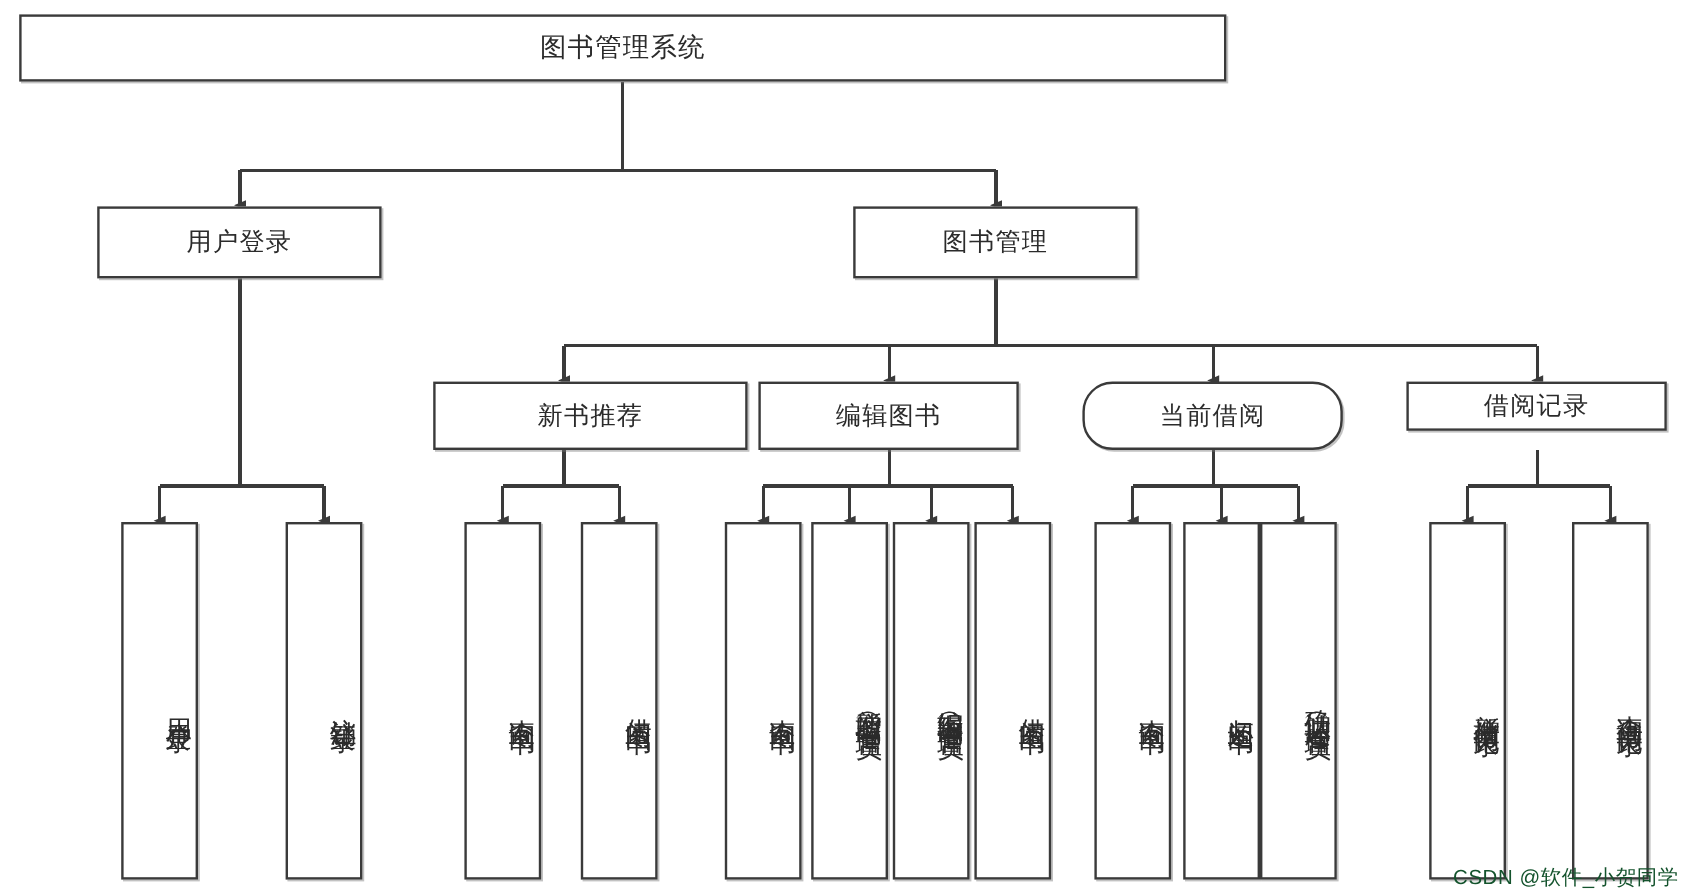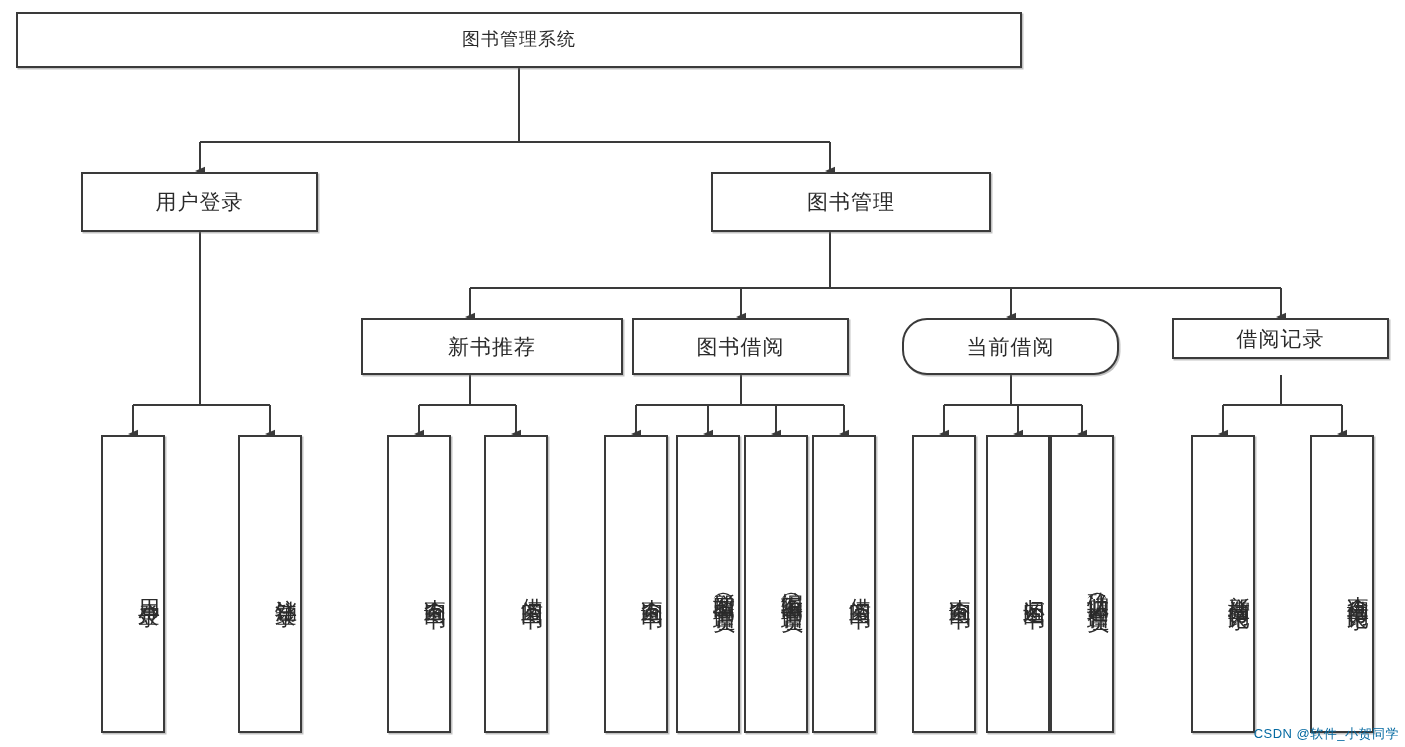--- a/index.html
+++ b/index.html
@@ -34,42 +34,42 @@
     justify-content: center;
     color: #2b2b2b;
     box-shadow: 1.5px 1.5px 0 rgba(120,120,120,0.45);
   }
   .node-box.horizontal {
     font-size: 21px;
     letter-spacing: 1px;
     line-height: 1.2;
   }
   .node-box.root {
-    font-size: 18px;
+    font-size: 22px;
   }
   .node-box.vertical {
     writing-mode: vertical-rl;
     text-orientation: upright;
     font-size: 22px;
     letter-spacing: 3px;
     align-items: flex-start;
     justify-content: center;
     padding-top: 6px;
     line-height: 1.25;
   }
   .node-label {
     display: block;
     white-space: nowrap;
   }
   .watermark {
     position: absolute;
     right: 6px;
     bottom: 4px;
-    font-size: 13px;
-    color: #0369a1;
+    font-size: 17px;
+    color: #14532d;
     letter-spacing: 0.5px;
     user-select: none;
     white-space: nowrap;
   }
 </style>
 </head>
 <body>
 
 <div id="diagram-root">
 
@@ -116,28 +116,28 @@
       </g>
   </svg>
 
   <div id="node-layer">
       <div class="node-box horizontal root" style="left: 16px; top: 12px; width: 1006px; height: 56px;">
         <span class="node-label">图书管理系统</span>
       </div>
       <div class="node-box horizontal" style="left: 81px; top: 172px; width: 237px; height: 60px;">
         <span class="node-label">用户登录</span>
       </div>
-      <div class="node-box horizontal" style="left: 711px; top: 172px; width: 280px; height: 60px;">
+      <div class="node-box horizontal" style="left: 711px; top: 172px; width: 237px; height: 60px;">
         <span class="node-label">图书管理</span>
       </div>
       <div class="node-box horizontal" style="left: 361px; top: 318px; width: 262px; height: 57px;">
         <span class="node-label">新书推荐</span>
       </div>
       <div class="node-box horizontal" style="left: 632px; top: 318px; width: 217px; height: 57px;">
-        <span class="node-label">图书借阅</span>
+        <span class="node-label">编辑图书</span>
       </div>
       <div class="node-box horizontal" style="left: 902px; top: 318px; width: 217px; height: 57px; border-radius: 25px;">
         <span class="node-label">当前借阅</span>
       </div>
       <div class="node-box horizontal" style="left: 1172px; top: 318px; width: 217px; height: 41px;">
         <span class="node-label">借阅记录</span>
       </div>
       <div class="node-box vertical" style="left: 101px; top: 435px; width: 64px; height: 298px;">
         <span class="node-label">用户登录</span>
       </div>

